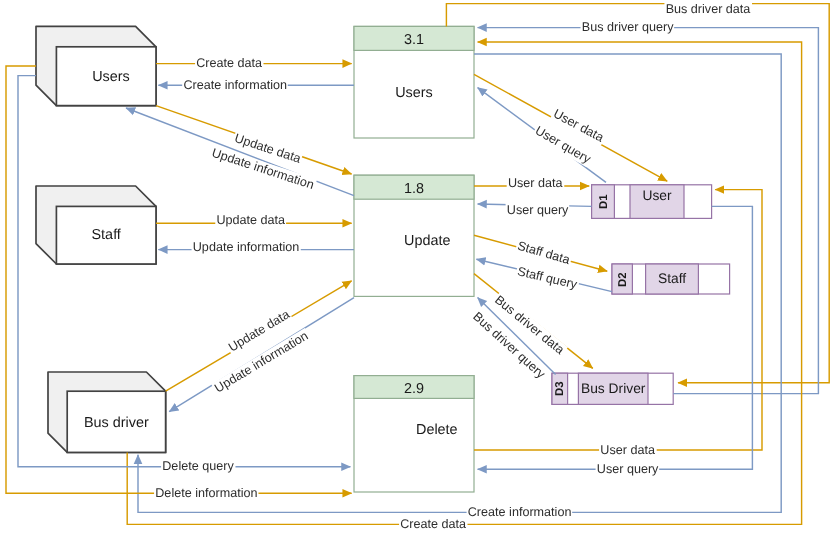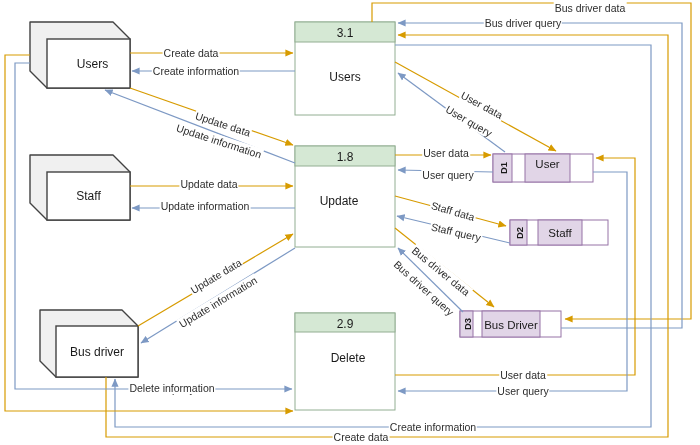--- a/index.html
+++ b/index.html
@@ -90,23 +90,23 @@
       <polyline points="395,45 651,45 651,427 115,427 115,379" fill="none" stroke="#7D99C4" stroke-width="1.2" marker-end="url(#arr-info)"></polyline>
       <polyline points="30,63 15,63 15,389 292,389" fill="none" stroke="#7D99C4" stroke-width="1.2" marker-end="url(#arr-info)"></polyline>
       <polyline points="30,55 5,55 5,411 293,411" fill="none" stroke="#D79B00" stroke-width="1.2" marker-end="url(#arr-data)"></polyline>
     </svg>
     <div class="shape-lbl" style="left: 82px; top: 63.5px; padding-left: 21px;">Users</div>
     <div class="shape-lbl" style="left: 88.5px; top: 196px;">Staff</div>
     <div class="shape-lbl" style="left: 97px; top: 351.5px;">Bus driver</div>
     <div class="shape-lbl proc-num" style="left: 345px; top: 33px;">3.1</div>
     <div class="shape-lbl" style="left: 345px; top: 77px;">Users</div>
     <div class="shape-lbl proc-num" style="left: 345px; top: 157px;">1.8</div>
-    <div class="shape-lbl" style="left: 339px; top: 201px;">Update</div>
+    <div class="shape-lbl" style="left: 356px; top: 201px;">Update</div>
     <div class="shape-lbl proc-num" style="left: 345px; top: 323.5px;">2.9</div>
-    <div class="shape-lbl" style="left: 329px; top: 358px; padding-left: 38px;">Delete</div>
+    <div class="shape-lbl" style="left: 345px; top: 358px; padding-left: 38px;">Delete</div>
     <div class="store-code" style="left: 503px; top: 168px;">D1</div>
     <div class="shape-lbl store-name" style="left: 547.5px; top: 164px;">User</div>
     <div class="store-code" style="left: 519px; top: 232.5px;">D2</div>
     <div class="shape-lbl store-name" style="left: 560px; top: 233px;">Staff</div>
     <div class="store-code" style="left: 467px; top: 324px;">D3</div>
     <div class="shape-lbl store-name" style="left: 511px; top: 324.5px;">Bus Driver</div>
     <div class="lbl" style="left: 191px; top: 53px; transform: translate(-50%, -50%) rotate(0deg);">Create data</div>
     <div class="lbl" style="left: 196px; top: 71px; transform: translate(-50%, -50%) rotate(0deg);">Create information</div>
     <div class="lbl" style="left: 223px; top: 124px; transform: translate(-50%, -50%) rotate(18deg);">Update data</div>
     <div class="lbl" style="left: 219px; top: 141px; transform: translate(-50%, -50%) rotate(18deg);">Update information</div>
@@ -122,14 +122,14 @@
     <div class="lbl" style="left: 456px; top: 232px; transform: translate(-50%, -50%) rotate(13deg);">Staff query</div>
     <div class="lbl" style="left: 441px; top: 271px; transform: translate(-50%, -50%) rotate(39deg);">Bus driver data</div>
     <div class="lbl" style="left: 424px; top: 288px; transform: translate(-50%, -50%) rotate(42deg);">Bus driver query</div>
     <div class="lbl" style="left: 590px; top: 8px; transform: translate(-50%, -50%) rotate(0deg);">Bus driver data</div>
     <div class="lbl" style="left: 523px; top: 23px; transform: translate(-50%, -50%) rotate(0deg);">Bus driver query</div>
     <div class="lbl" style="left: 523px; top: 375px; transform: translate(-50%, -50%) rotate(0deg);">User data</div>
     <div class="lbl" style="left: 523px; top: 391px; transform: translate(-50%, -50%) rotate(0deg);">User query</div>
     <div class="lbl" style="left: 361px; top: 437px; transform: translate(-50%, -50%) rotate(0deg);">Create data</div>
     <div class="lbl" style="left: 433px; top: 427px; transform: translate(-50%, -50%) rotate(0deg);">Create information</div>
     <div class="lbl" style="left: 165px; top: 389px; transform: translate(-50%, -50%) rotate(0deg);">Delete query</div>
-    <div class="lbl" style="left: 172px; top: 388px; transform: translate(-50%, -50%) rotate(0deg);">Delete information</div>
+    <div class="lbl" style="left: 172px; top: 411px; transform: translate(-50%, -50%) rotate(0deg);">Delete information</div>
   </div>
 
 </body></html>

